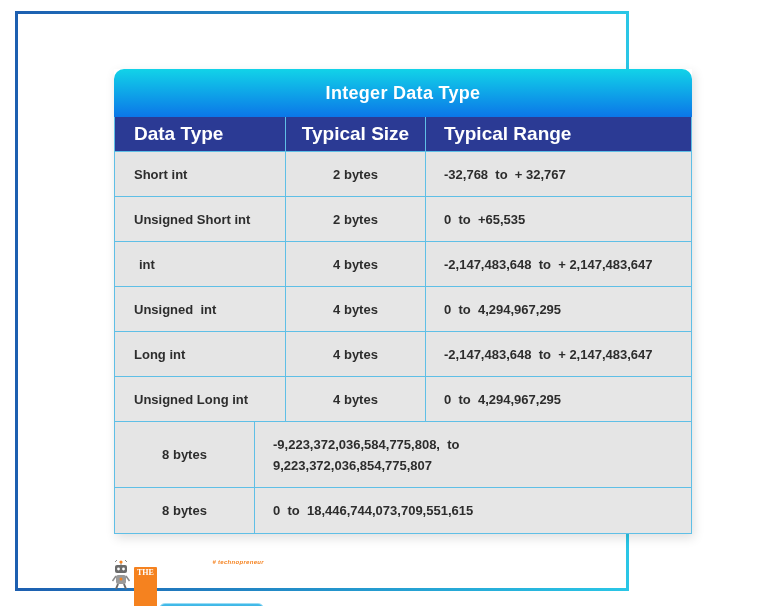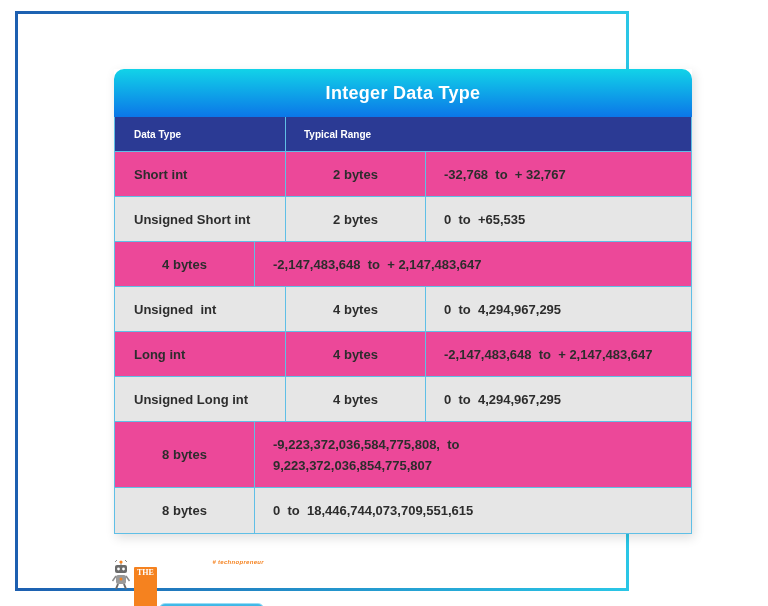--- a/index.html
+++ b/index.html
@@ -39,39 +39,39 @@
     font-weight: bold;
     letter-spacing: 0.3px;
   }
 
   .tbody {
     border: 1px solid #5fbfe6;
     border-top: none;
     background: #ffffff;
   }
 
-  .trow { display: flex; height: 45px; background: #ec4899; }
+  .trow { display: flex; height: 45px; background: #e5e5e5; }
   .trow.alt { background: #e6e6e6; }
   .trow.tall { height: 66px; }
   .trow { border-bottom: 1px solid #5fbfe6; }
   .trow:last-child { border-bottom: none; }
 
   .thead {
     display: flex; height: 35px;
     background: #2b3a94;
     border-bottom: 1px solid #5fbfe6;
   }
 
   .c1 { width: 171px; display: flex; align-items: center; padding-left: 19px; border-right: 1px solid #5fbfe6; }
   .c2 { width: 140px; display: flex; align-items: center; justify-content: center; border-right: 1px solid #5fbfe6; }
   .c3 { flex: 1; display: flex; align-items: center; padding-left: 18px; }
 
   .thead .hcell {
     color: #ffffff;
-    font-size: 10px;
+    font-size: 19px;
     font-weight: bold;
   }
 
   .cell-text {
     color: #2d2d2d;
     font-size: 13px;
     font-weight: bold;
     white-space: pre-wrap;
     line-height: 21px;
   }
@@ -135,20 +135,23 @@
     <div class="title-bar">
       <span>Integer Data Type</span>
     </div>
 
     <div class="tbody">
 
       <div class="thead">
         <div class="c1">
             <span class="hcell">Data Type</span>
           </div>
+        <div class="c2">
+            <span class="hcell">Typical Size</span>
+          </div>
         <div class="c3">
             <span class="hcell">Typical Range</span>
           </div>
       </div>
 
       <div class="trow">
         <div class="c1">
             <span class="cell-text">Short int</span>
           </div>
         <div class="c2">
@@ -165,20 +168,23 @@
           </div>
         <div class="c2">
             <span class="cell-text">2 bytes</span>
           </div>
         <div class="c3">
             <span class="cell-text">0  to  +65,535</span>
           </div>
       </div>
 
       <div class="trow">
+        <div class="c1" style="padding-left:24px;">
+            <span class="cell-text">int</span>
+          </div>
         <div class="c2">
             <span class="cell-text">4 bytes</span>
           </div>
         <div class="c3">
             <span class="cell-text">-2,147,483,648  to  + 2,147,483,647</span>
           </div>
       </div>
 
       <div class="trow alt">
         <div class="c1">

